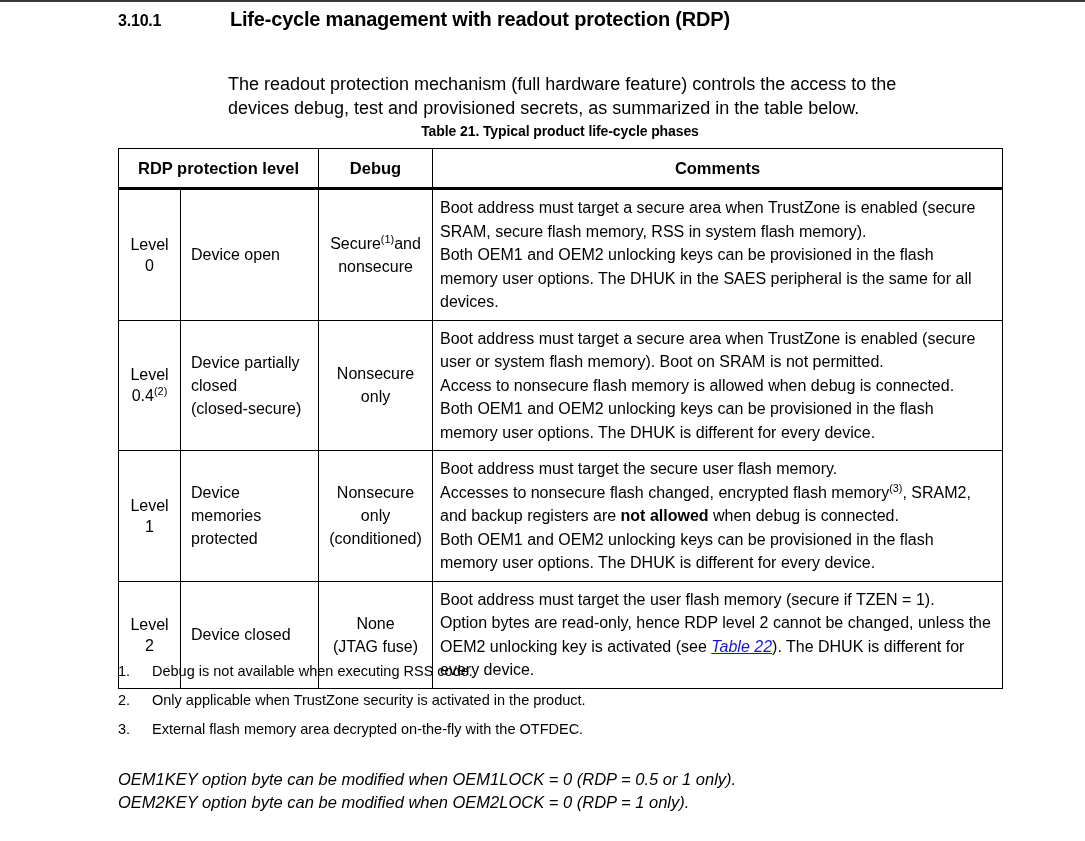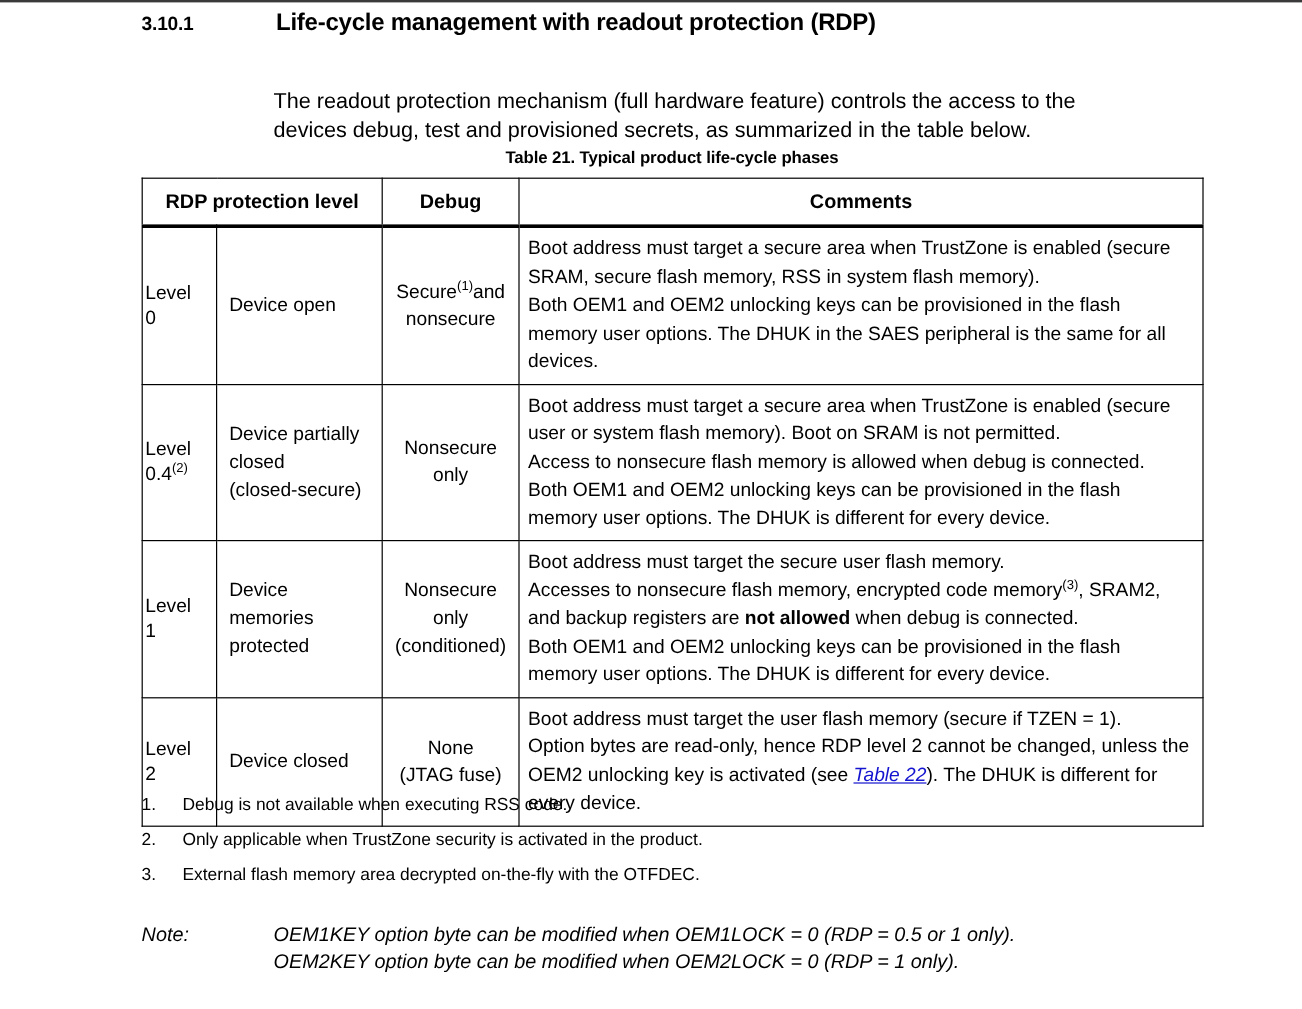--- a/index.html
+++ b/index.html
@@ -101,20 +101,21 @@
 
   thead th {
     height: 38px;
     font-size: 16.5px;
     font-weight: bold;
     text-align: center;
     border-bottom: 3px solid #000000 !important;
   }
 
   td.cell-level {
+    text-align: center;
     line-height: 21px;
     padding: 0 2px;
   }
   td.cell-state {
     text-align: left;
     line-height: 23px;
     padding: 0 10px;
   }
   td.cell-debug {
     text-align: center;
@@ -259,21 +260,21 @@
           <span>memories</span><br>
           <span>protected</span>
         </td>
         <td class="cell-debug">
           <span>Nonsecure</span><br>
           <span>only</span><br>
           <span>(conditioned)</span>
         </td>
         <td class="cell-comment">
           <p>Boot address must target the secure user flash memory.</p>
-          <p><span>Accesses to nonsecure flash memory, encrypted code memory</span><sup>(3)</sup><span>, SRAM2, and backup registers are </span><span class="bold">not allowed</span><span> when debug is connected.</span></p>
+          <p><span>Accesses to nonsecure flash changed, encrypted flash memory</span><sup>(3)</sup><span>, SRAM2, and backup registers are </span><span class="bold">not allowed</span><span> when debug is connected.</span></p>
           <p>Both OEM1 and OEM2 unlocking keys can be provisioned in the flash memory user options. The DHUK is different for every device.</p>
         </td>
       </tr>
 
       <tr style="height:99px;">
         <td class="cell-level">
           <span>Level</span><br>
           <span>2</span>
         </td>
         <td class="cell-state">Device closed</td>
@@ -299,20 +300,19 @@
       <span class="footnote-num">2.</span>
       <span class="footnote-text">Only applicable when TrustZone security is activated in the product.</span>
     </div>
     <div class="footnote">
       <span class="footnote-num">3.</span>
       <span class="footnote-text">External flash memory area decrypted on-the-fly with the OTFDEC.</span>
     </div>
   </div>
 
   <div class="note-block">
-    <span class="note-label">Note:</span>
     <div class="note-lines">
       <div class="note-line">OEM1KEY option byte can be modified when OEM1LOCK = 0 (RDP = 0.5 or 1 only).</div>
       <div class="note-line">OEM2KEY option byte can be modified when OEM2LOCK = 0 (RDP = 1 only).</div>
     </div>
   </div>
 
 </div>
 
 </body></html>

